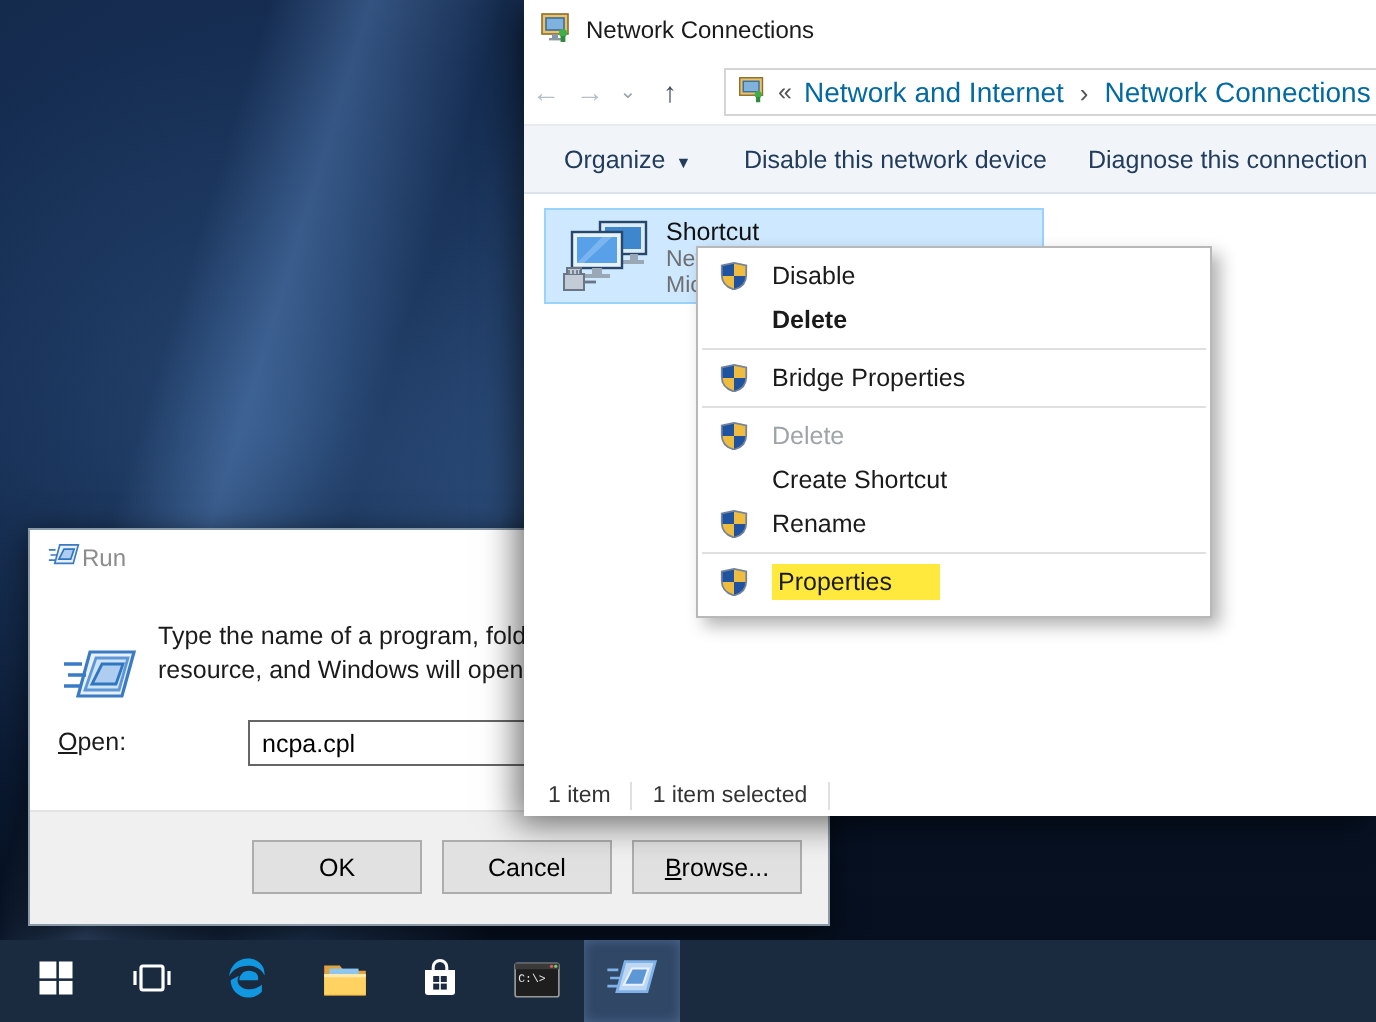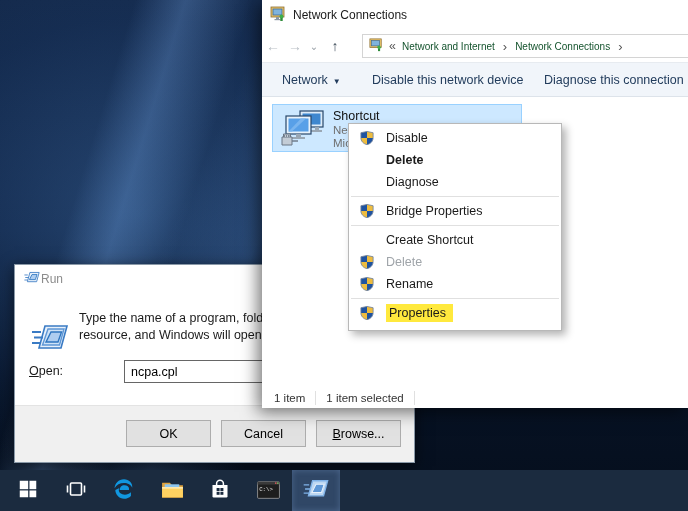--- a/index.html
+++ b/index.html
@@ -37,21 +37,21 @@
     background:#fff; box-shadow:-4px 4px 16px rgba(0,0,0,0.55); }
   .nc-titlebar { height:30px; background:#fff; display:flex; align-items:center; padding-left:8px; }
   .nc-titlebar .title { margin-left:7px; font-size:12px; color:#1a1a1a; }
   .nc-navbar { position:relative; height:32px; background:#fff; display:flex; align-items:center; }
   .nav-arrow { width:22px; text-align:center; font-size:14px; }
   .nav-back, .nav-fwd { color:#b9bfc6; }
   .nav-drop { color:#9aa1a8; font-size:10px; width:16px; text-align:center; }
   .nav-up { color:#3e4c5a; margin-left:2px; }
   .address-bar { position:absolute; left:100px; top:4px; height:24px; width:330px;
     border:1px solid #d4d4d4; background:#fff; display:flex; align-items:center; padding-left:6px; white-space:nowrap; }
-  .address-bar .crumb { font-size:10px; color:#14532d; padding:0 3px; }
+  .address-bar .crumb { font-size:14px; color:#0369a1; padding:0 3px; }
   .address-bar .chev { color:#555; font-size:13px; padding:0 5px; }
   .address-bar .laquo { color:#555; font-size:12.5px; padding:0 3px 0 6px; }
   .nc-toolbar { height:35px; background:#f1f5fa; border-top:1px solid #e7ebf0; border-bottom:1px solid #dde3ea;
     display:flex; align-items:center; color:#223c5c; font-size:12.5px; }
   .tb-item { padding:0 4px; }
   .tb-organize { position:absolute; left:16px; }
   .tb-disable { position:absolute; left:106px; }
   .tb-diagnose { position:absolute; left:278px; }
   .nc-toolbar { position:relative; }
   .tb-caret { font-size:8px; color:#223c5c; margin-left:5px; }
@@ -61,29 +61,29 @@
   .eth-icon { position:absolute; left:6px; top:5px; }
   .eth-name { position:absolute; left:60px; top:4px; font-size:12.5px; color:#111; }
   .eth-l2 { position:absolute; left:60px; top:19px; font-size:11.5px; color:#6f6f6f; }
   .eth-l3 { position:absolute; left:60px; top:32px; font-size:11.5px; color:#6f6f6f; }
   .nc-statusbar { position:absolute; left:0; bottom:0; width:100%; height:20px; background:#fff;
     display:flex; align-items:center; font-size:11.5px; color:#333; }
   .sb-sep { width:1px; height:14px; background:#e0e0e0; margin:0 10px; }
   .sb-count { margin-left:12px; }
 
   
-  .context-menu { position:absolute; left:348px; top:123px; width:214px; z-index:30;
+  .context-menu { position:absolute; left:348px; top:123px; width:258px; z-index:30;
     background:#fff; border:1px solid #b8b8b8; box-shadow:4px 4px 8px rgba(0,0,0,0.30); padding:3px 0 6px 0; }
   .menu-row { position:relative; height:22px; display:flex; align-items:center; font-size:12.5px; color:#1a1a1a; }
   .menu-row .mi-icon { position:absolute; left:11px; top:4px; width:14px; height:14px; }
   .menu-row .mi-label { margin-left:37px; }
   .menu-row.bold .mi-label { font-weight:bold; }
   .menu-row.disabled .mi-label { color:#9fa4a9; }
   .menu-sep { height:1px; background:#e0e0e0; margin:3px 2px; }
-  .hl { background:#ffe93d; padding:2px 7px 2px 3px; }
+  .hl { background:#ffe93d; padding:2px 24px 2px 3px; }
 
   
   .taskbar { position:absolute; left:0; bottom:0; width:688px; height:41px; background:#1b2b3f; z-index:40; }
   .tb-icons { position:absolute; left:4px; top:0; height:41px; display:flex; }
   .task-tile { width:48px; height:41px; display:flex; align-items:center; justify-content:center; }
   .task-tile.active { background:rgba(125,175,240,0.22); box-shadow:inset 0 0 6px rgba(160,200,255,0.25); }
 </style>
 </head>
 <body>
 
@@ -171,21 +171,21 @@
         <span class="laquo">«</span>
         <span class="crumb">Network and Internet</span>
         <span class="chev">›</span>
         <span class="crumb">Network Connections</span>
         <span class="chev">›</span>
       </div>
     </div>
 
     <div class="nc-toolbar">
       <span class="tb-item tb-organize">
-        <span>Network</span><span class="tb-caret">▼</span>
+        <span>Organize</span><span class="tb-caret">▼</span>
       </span>
       <span class="tb-item tb-disable">Disable this network device</span>
       <span class="tb-item tb-diagnose">Diagnose this connection</span>
     </div>
 
     <div class="nc-content">
       <div class="eth-item">
         <span class="eth-icon">
           <svg width="46" height="38" viewBox="0 0 46 38">
             <rect x="21" y="1" width="23" height="16" fill="#dcebf8" stroke="#27476b" stroke-width="1.2"></rect>
@@ -228,55 +228,52 @@
               <rect x="8" y="8" width="8" height="8" fill="#1f53a0"></rect>
             </g>
             <path d="M8 0.5 L15 2 V7.5 C15 11.8 12 14.6 8 15.7 C4 14.6 1 11.8 1 7.5 V2 Z" fill="none" stroke="#74839a" stroke-width="1"></path>
           </svg>
       </span>
       <span class="mi-label">Disable</span>
     </div>
     <div class="menu-row bold">
       <span class="mi-label">Delete</span>
     </div>
-    <div class="menu-row">
-      <span class="mi-label">Diagnose</span>
-    </div>
     <div class="menu-sep"></div>
     <div class="menu-row">
       <span class="mi-icon">
         <svg width="14" height="14" viewBox="0 0 16 16">
             <g clip-path="url(#shieldClip)">
               <rect width="8" height="8" fill="#1f53a0"></rect>
               <rect x="8" width="8" height="8" fill="#eebc3e"></rect>
               <rect y="8" width="8" height="8" fill="#eebc3e"></rect>
               <rect x="8" y="8" width="8" height="8" fill="#1f53a0"></rect>
             </g>
             <path d="M8 0.5 L15 2 V7.5 C15 11.8 12 14.6 8 15.7 C4 14.6 1 11.8 1 7.5 V2 Z" fill="none" stroke="#74839a" stroke-width="1"></path>
           </svg>
       </span>
       <span class="mi-label">Bridge Properties</span>
     </div>
     <div class="menu-sep"></div>
+    <div class="menu-row disabled">
+      <span class="mi-icon">
+        <svg width="14" height="14" viewBox="0 0 16 16">
+            <g clip-path="url(#shieldClip)">
+              <rect width="8" height="8" fill="#1f53a0"></rect>
+              <rect x="8" width="8" height="8" fill="#eebc3e"></rect>
+              <rect y="8" width="8" height="8" fill="#eebc3e"></rect>
+              <rect x="8" y="8" width="8" height="8" fill="#1f53a0"></rect>
+            </g>
+            <path d="M8 0.5 L15 2 V7.5 C15 11.8 12 14.6 8 15.7 C4 14.6 1 11.8 1 7.5 V2 Z" fill="none" stroke="#74839a" stroke-width="1"></path>
+          </svg>
+      </span>
+      <span class="mi-label">Delete</span>
+    </div>
     <div class="menu-row">
       <span class="mi-label">Create Shortcut</span>
-    </div>
-    <div class="menu-row disabled">
-      <span class="mi-icon">
-        <svg width="14" height="14" viewBox="0 0 16 16">
-            <g clip-path="url(#shieldClip)">
-              <rect width="8" height="8" fill="#1f53a0"></rect>
-              <rect x="8" width="8" height="8" fill="#eebc3e"></rect>
-              <rect y="8" width="8" height="8" fill="#eebc3e"></rect>
-              <rect x="8" y="8" width="8" height="8" fill="#1f53a0"></rect>
-            </g>
-            <path d="M8 0.5 L15 2 V7.5 C15 11.8 12 14.6 8 15.7 C4 14.6 1 11.8 1 7.5 V2 Z" fill="none" stroke="#74839a" stroke-width="1"></path>
-          </svg>
-      </span>
-      <span class="mi-label">Delete</span>
     </div>
     <div class="menu-row">
       <span class="mi-icon">
         <svg width="14" height="14" viewBox="0 0 16 16">
             <g clip-path="url(#shieldClip)">
               <rect width="8" height="8" fill="#1f53a0"></rect>
               <rect x="8" width="8" height="8" fill="#eebc3e"></rect>
               <rect y="8" width="8" height="8" fill="#eebc3e"></rect>
               <rect x="8" y="8" width="8" height="8" fill="#1f53a0"></rect>
             </g>

